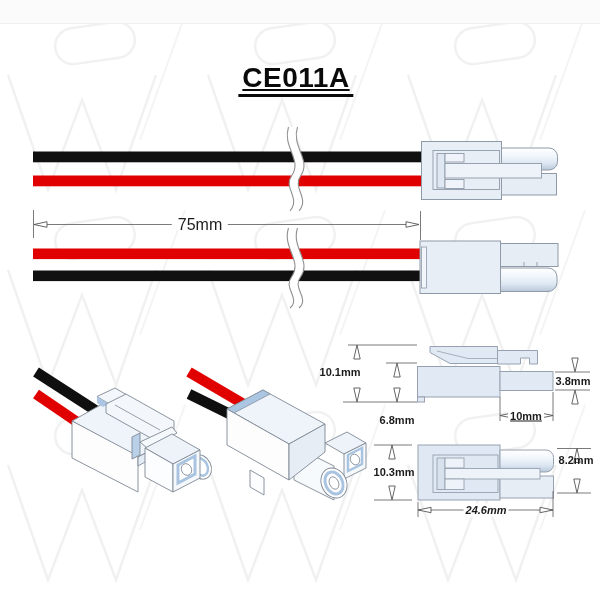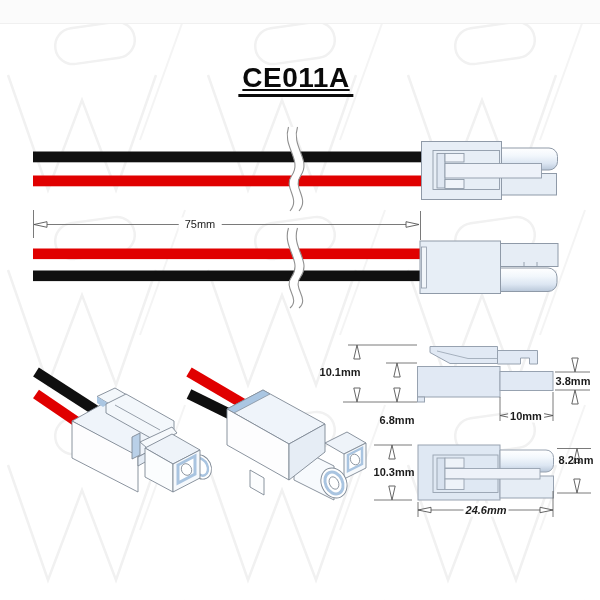--- a/index.html
+++ b/index.html
@@ -3,21 +3,21 @@
 <meta charset="utf-8">
 <style>
   html,body{margin:0;padding:0;background:#fff;}
   .stage{position:relative;width:600px;height:600px;background:#ffffff;overflow:hidden;
          font-family:"Liberation Sans",sans-serif;}
   .stage svg{position:absolute;left:0;top:0;}
   .lbl{position:absolute;transform:translate(-50%,-50%);white-space:nowrap;
        font:700 11px/13px "Liberation Sans",sans-serif;color:#1c1c1c;
        background:#fff;padding:0 2px;text-align:center;}
   .lbl.plain{background:transparent;}
-  .wirelen{font-weight:400;font-size:11px;padding:0 6px;}
+  .wirelen{font-weight:400;font-size:16px;padding:0 6px;}
   .title{transform:translateX(-50%);font:700 28px/31px "Liberation Sans",sans-serif;
          letter-spacing:.5px;color:#0a0a0a;background:transparent;
          border-bottom:3px solid #0a0a0a;padding:0 4px 1px 4px;text-decoration:underline;}
 </style>
 </head>
 <body>
 
 <div class="stage">
 
 <svg width="600" height="600" viewBox="0 0 600 600">
@@ -192,19 +192,19 @@
   </g>
 </svg>
 
 <div class="lbl title" style="left:296px;top:62px;">CE011A</div>
 
 <div class="lbl wirelen" style="left:200px;top:224px;">75mm</div>
 
 <div class="lbl plain" style="left:340px;top:372px;">10.1mm</div>
 <div class="lbl plain" style="left:397px;top:384px;margin-top:36px;">6.8mm</div>
 <div class="lbl plain" style="left:573px;top:381px;">3.8mm</div>
-<div class="lbl" style="left:526px;top:416px;">10mm</div>
+<div class="lbl" style="left:526px;top:416px;text-decoration:underline;">10mm</div>
 
 <div class="lbl plain" style="left:394px;top:472px;">10.3mm</div>
 <div class="lbl plain" style="left:576px;top:460px;">8.2mm</div>
 <div class="lbl" style="left:486px;top:510px;font-style:italic;">24.6mm</div>
 
 </div>
 
 </body></html>

